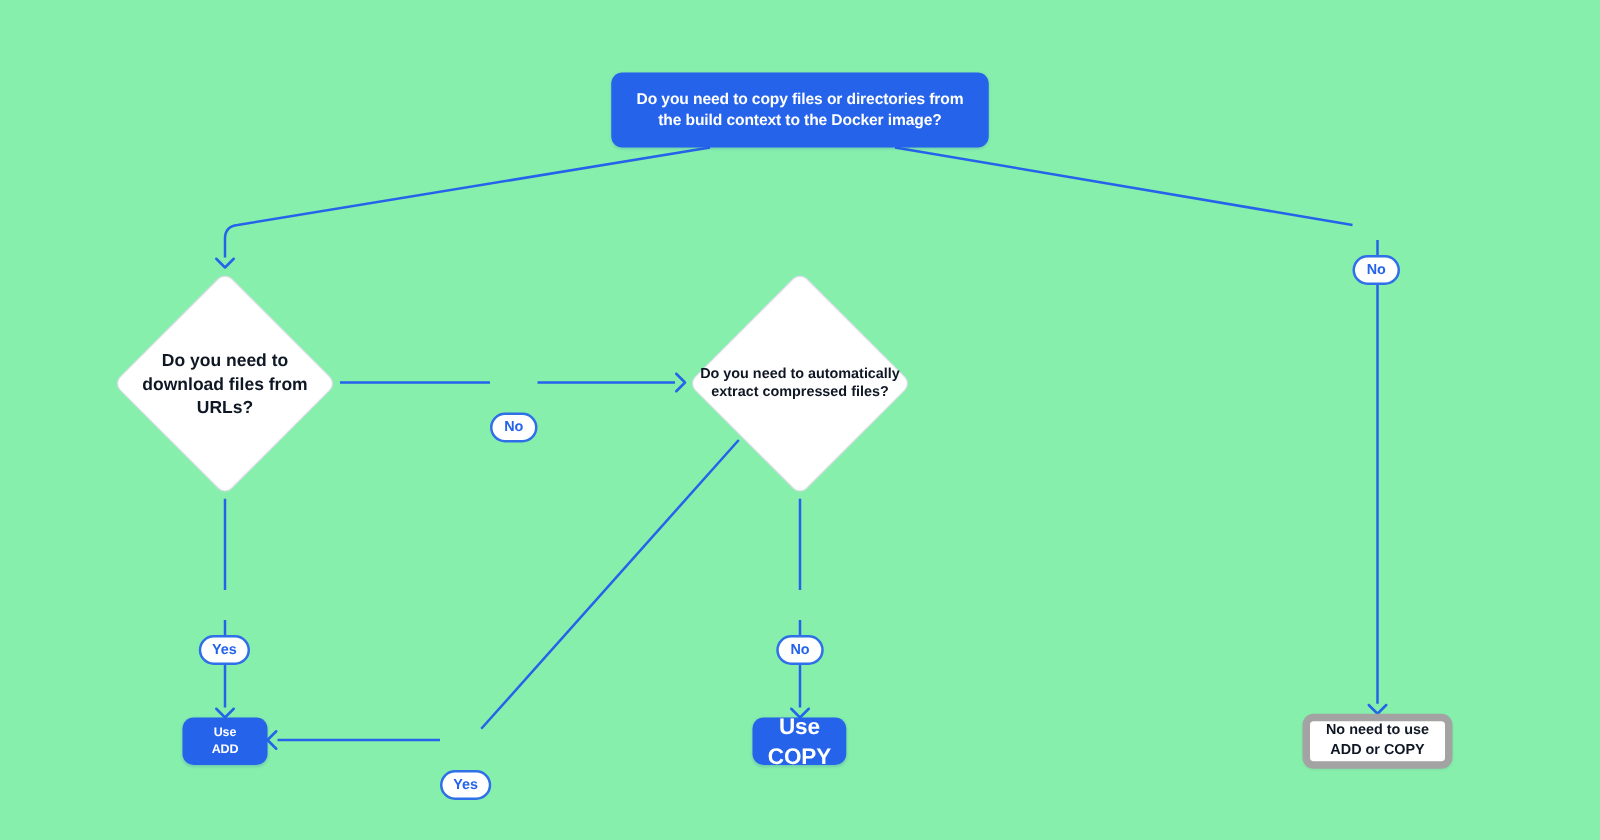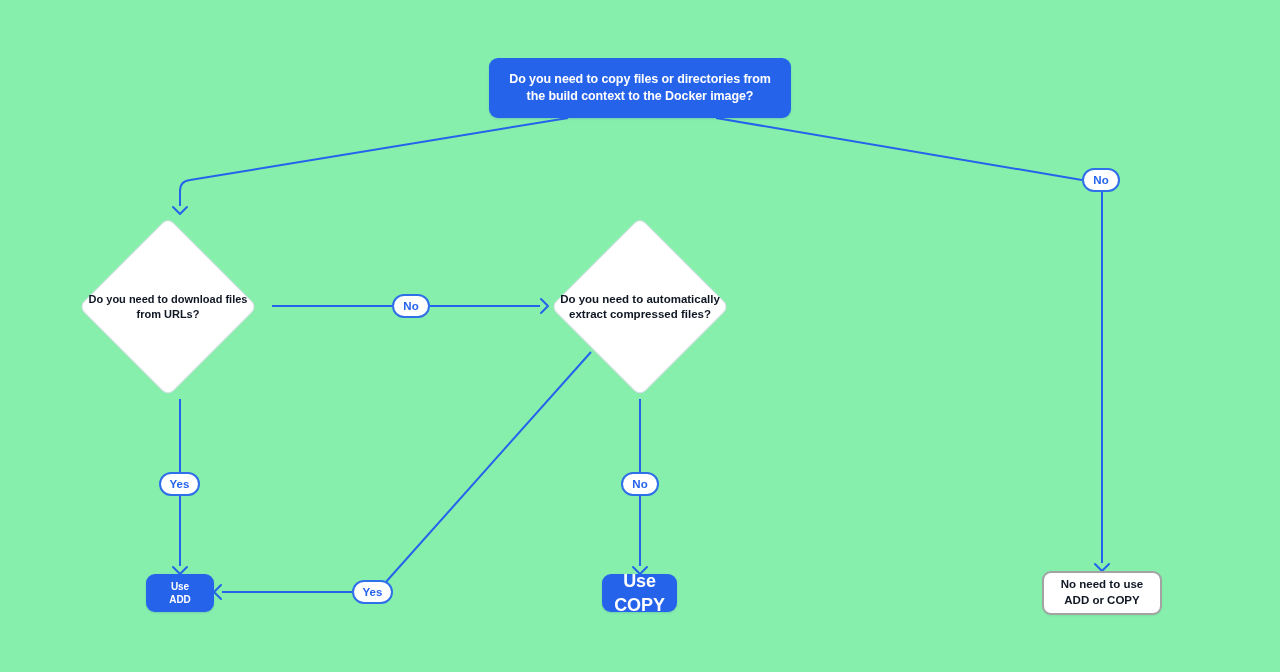--- a/index.html
+++ b/index.html
@@ -42,21 +42,21 @@
     box-shadow: 0 1px 2px rgba(30, 64, 175, 0.18);
   }
   .node-blue .node-label {
     padding: 0 14px;
     line-height: 1.35;
   }
   
   .node-white {
     background: #ffffff;
     color: #0f1724;
-    border: 2px solid #a3a3a3;
+    border: 6px solid #a3a3a3;
     border-radius: 9px;
     font-weight: bold;
     line-height: 1.35;
     box-shadow: 0 1px 2px rgba(15, 23, 36, 0.06);
   }
   .node-white .node-label {
     padding: 0 10px;
   }
   
   .node-diamond {
@@ -88,20 +88,21 @@
     display: flex;
     align-items: center;
     justify-content: center;
     background: #ffffff;
     border: 2px solid #2f6fe8;
     border-radius: 999px;
     color: #2563eb;
     font-weight: bold;
     box-sizing: border-box;
     z-index: 5;
+    margin-top: 36px;
   }
 </style>
 </head>
 <body>
 
 <div id="canvas">
 
   <svg id="edge-layer" viewBox="0 0 1280 672" width="1280" height="672" xmlns="http://www.w3.org/2000/svg">
     <g id="edge-paths">
         <path d="M 568 118 L 190 180 Q 180 181 180 191 L 180 206" fill="none" stroke="#2563eb" stroke-width="2" stroke-linecap="butt" stroke-linejoin="round"></path>
@@ -119,21 +120,21 @@
         <path d="M 173 567 L 180 574 L 187 567" fill="none" stroke="#2563eb" stroke-width="2" stroke-linecap="round" stroke-linejoin="round"></path>
         <path d="M 633 567 L 640 574 L 647 567" fill="none" stroke="#2563eb" stroke-width="2" stroke-linecap="round" stroke-linejoin="round"></path>
         <path d="M 221 585 L 214 592 L 221 599" fill="none" stroke="#2563eb" stroke-width="2" stroke-linecap="round" stroke-linejoin="round"></path>
       </g>
   </svg>
 
   <div id="node-layer">
       <div class="node node-blue" style="left: 489px; top: 58px; width: 302px; height: 60px; font-size: 12.5px;">
         <div class="node-label">Do you need to copy files or directories from the build context to the Docker image?</div>
       </div>
-      <div class="node node-diamond" style="left: 78px; top: 217px; width: 180px; height: 180px; font-size: 11px;">
+      <div class="node node-diamond" style="left: 90px; top: 217px; width: 180px; height: 180px; font-size: 14px;">
         <div class="diamond-shape"></div>
         <div class="node-label">Do you need to download files from URLs?</div>
       </div>
       <div class="node node-diamond" style="left: 550px; top: 217px; width: 180px; height: 180px; font-size: 11.5px;">
         <div class="diamond-shape"></div>
         <div class="node-label">Do you need to automatically extract compressed files?</div>
       </div>
       <div class="node node-blue" style="left: 146px; top: 574px; width: 68px; height: 38px; font-size: 10px;">
         <div class="node-label">Use ADD</div>
       </div>

